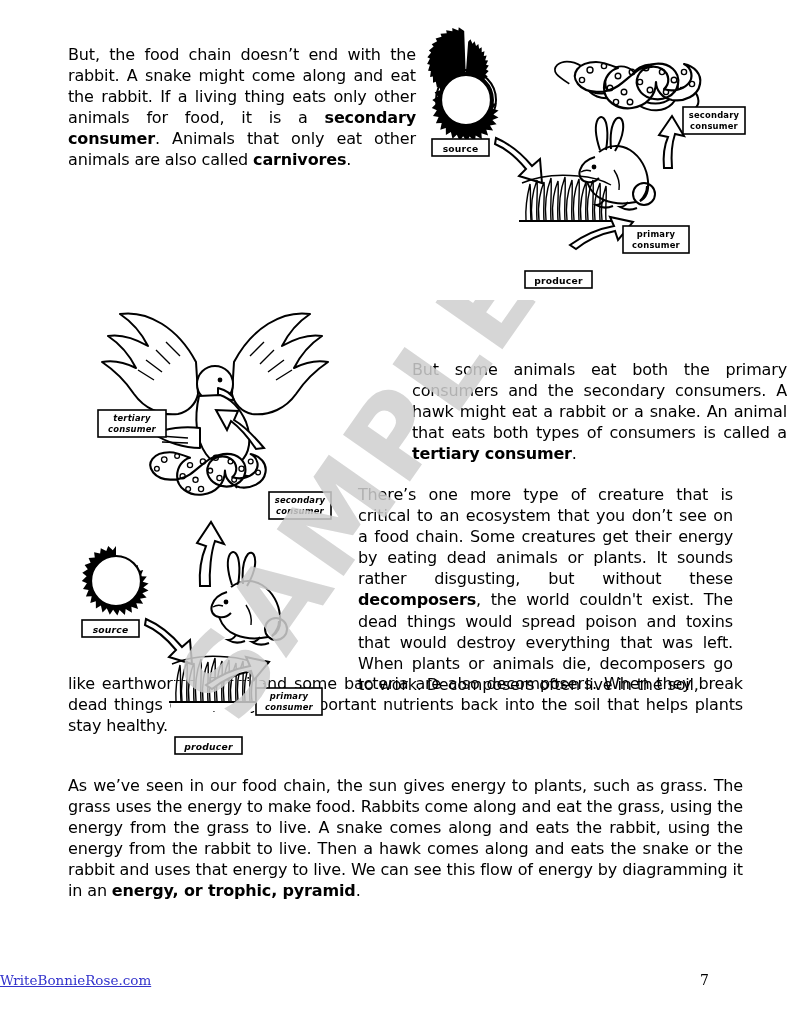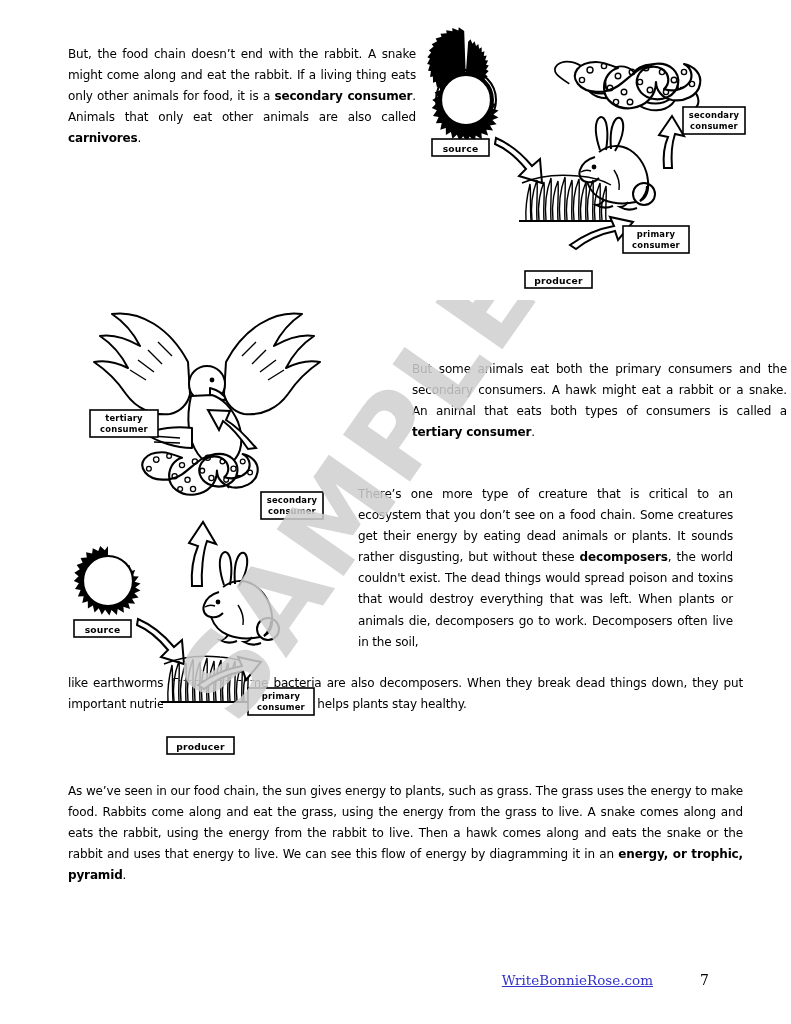--- a/index.html
+++ b/index.html
@@ -15,44 +15,44 @@
     width: 791px;
     height: 1024px;
     background: #ffffff;
     overflow: hidden;
   }
 
   
   .para {
     position: absolute;
     font-family: "DejaVu Sans", sans-serif;
-    font-size: 12px;
+    font-size: 16px;
     line-height: 21.1px;
     color: #000000;
     text-align: justify;
     text-justify: inter-word;
     letter-spacing: -0.15px;
     white-space: pre-wrap;
   }
   .para b { font-weight: bold; }
 
   #p-secondary  { left: 68px;  top: 44px;  width: 348px; }
   #p-omnivore   { left: 68px;  top: 191px; width: 348px; }
   #p-tertiary   { left: 367px; top: 359px; width: 375px; margin-left: 45px; }
   #p-decomposer { left: 358px; top: 484px; width: 375px; }
   #p-wrap       { left: 68px;  top: 673px; width: 675px; }
-  #p-energy     { left: 68px;  top: 775px; width: 675px; margin-top: 6px; }
+  #p-energy     { left: 68px;  top: 775px; width: 675px; }
 
   
   #footer-link {
     position: absolute;
     left: 0;
     top: 972px;
     width: 653px;
-    text-align: right;
+    text-align: left;
     font-family: "DejaVu Serif", serif;
     font-size: 13.5px;
     color: #3333cc;
     text-decoration: underline;
     cursor: pointer;
   }
   #page-number {
     position: absolute;
     left: 700px;
     top: 972px;
@@ -81,21 +81,21 @@
     letter-spacing: 4px;
     opacity: 0.85;
   }
 
   
   .diagram {
     position: absolute;
     z-index: 2;
   }
   #diagram-top    { left: 418px; top: 40px;  width: 330px; height: 300px; }
-  #diagram-bottom { left: 60px;  top: 300px; width: 320px; height: 390px; }
+  #diagram-bottom { left: 68px;  top: 300px; width: 320px; height: 390px; font-style: italic; }
 
   .diagram svg { display: block; overflow: visible; }
 
   .ink        { fill: none; stroke: #000000; stroke-width: 2; }
   .ink-thin   { fill: none; stroke: #000000; stroke-width: 1.4; }
   .ink-fill   { fill: #000000; stroke: none; }
   .arrow-body { fill: #ffffff; stroke: #000000; stroke-width: 2; stroke-linejoin: miter; }
 
   .lbl-box {
     fill: #ffffff;

